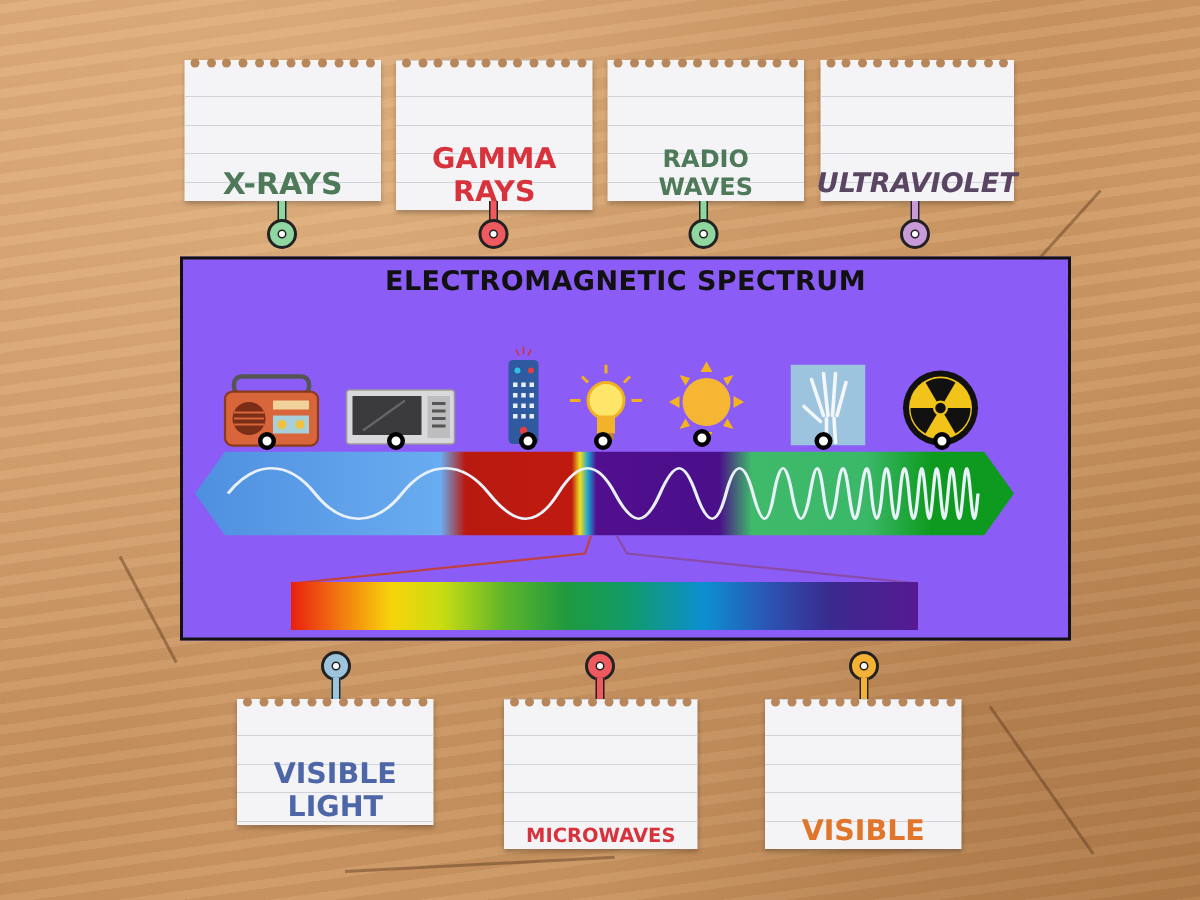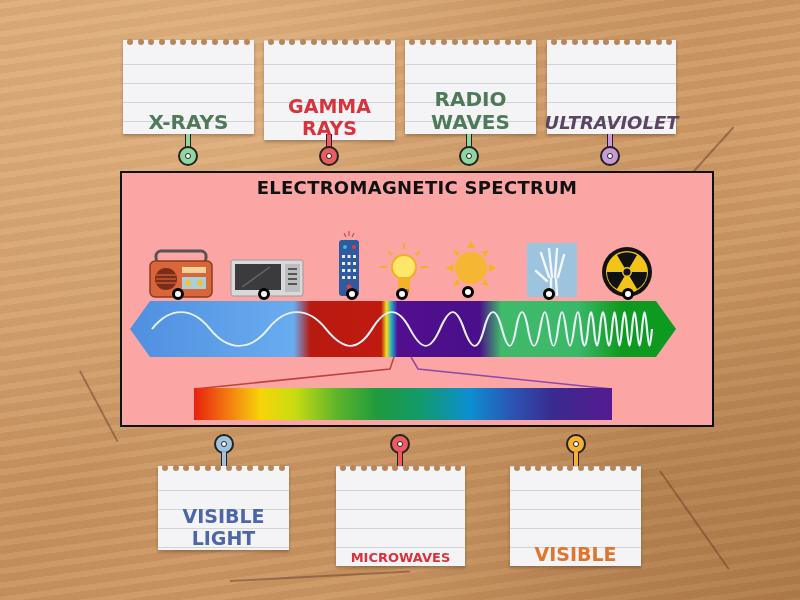--- a/index.html
+++ b/index.html
@@ -14,21 +14,21 @@
   .card{position:absolute;background:#f4f4f6;box-shadow:0 2px 3px rgba(0,0,0,.25);
     background-image:repeating-linear-gradient(to bottom, transparent 0 18px, #cfd3da 18px 19px);
     background-position:0 6px;display:flex;align-items:flex-end;justify-content:center;text-align:center;cursor:grab;}
   .card .holes{position:absolute;left:4px;right:4px;top:-3px;height:10px;display:flex;justify-content:space-between;}
   .card .holes i{width:6px;height:6px;border-radius:50%;background:#b7865a;display:block;margin-top:2px;}
   .card .label{font-family:"DejaVu Sans",sans-serif;font-weight:bold;line-height:1.15;position:relative;z-index:2;}
   .pin{position:absolute;width:20px;height:36px;}
   .pin .stem{position:absolute;left:7px;width:6px;background:currentColor;border-left:1.5px solid #222;border-right:1.5px solid #222;box-sizing:border-box;}
   .pin .head{position:absolute;left:0;width:20px;height:20px;border-radius:50%;background:currentColor;border:2px solid #222;box-sizing:border-box;}
   .pin .head::after{content:"";position:absolute;left:5px;top:5px;width:6px;height:6px;border-radius:50%;background:#fff;border:1.5px solid #222;box-sizing:border-box;}
-  .panel{position:absolute;left:120px;top:171px;width:594px;height:256px;background:#fca5a5;border:2px solid #111;box-sizing:border-box;}
+  .panel{position:absolute;left:120px;top:171px;width:594px;height:256px;background:#8b5cf6;border:2px solid #111;box-sizing:border-box;}
   .panel-title{position:absolute;left:0;right:0;top:4px;text-align:center;font-family:"DejaVu Sans",sans-serif;font-weight:bold;font-size:18px;letter-spacing:.3px;color:#111;}
   .band{position:absolute;left:8px;top:128px;width:546px;height:56px;}
   .slot{position:absolute;width:12px;height:12px;border-radius:50%;border:3px solid #000;background:#fff;box-sizing:border-box;}
   .icon{position:absolute;}
   .vis{position:absolute;left:72px;top:215px;width:418px;height:32px;
     background:linear-gradient(to right,#e8200f 0%,#f27a10 8%,#f7d40a 16%,#c9dc12 24%,#5fb52a 34%,#1f9a3e 44%,#119b6b 54%,#0c8fd0 66%,#2b55b4 76%,#3a2a8e 86%,#561a92 100%);}
 </style>
 </head>
 <body>
 
@@ -90,21 +90,21 @@
       <i></i>
       <i></i>
       <i></i>
       <i></i>
       <i></i>
       <i></i>
       <i></i>
       <i></i>
       <i></i>
     </div>
-  <span class="label" style="color:#4f7a5a;font-size:20px;width:90px;display:block;">RADIO WAVES</span>
+  <span class="label" style="color:#4f7a5a;font-size:16px;width:90px;display:block;">RADIO WAVES</span>
 </div>
 <div class="pin" style="left:459px;top:134px;color:#8fd6a0;">
     <div class="stem" style="top:0;height:16px;"></div>
     <div class="head" style="top:12px;"></div>
   </div>
 
 <div class="card" style="left:547px;top:40px;width:129px;height:94px;">
   <div class="holes">
       <i></i>
       <i></i>

